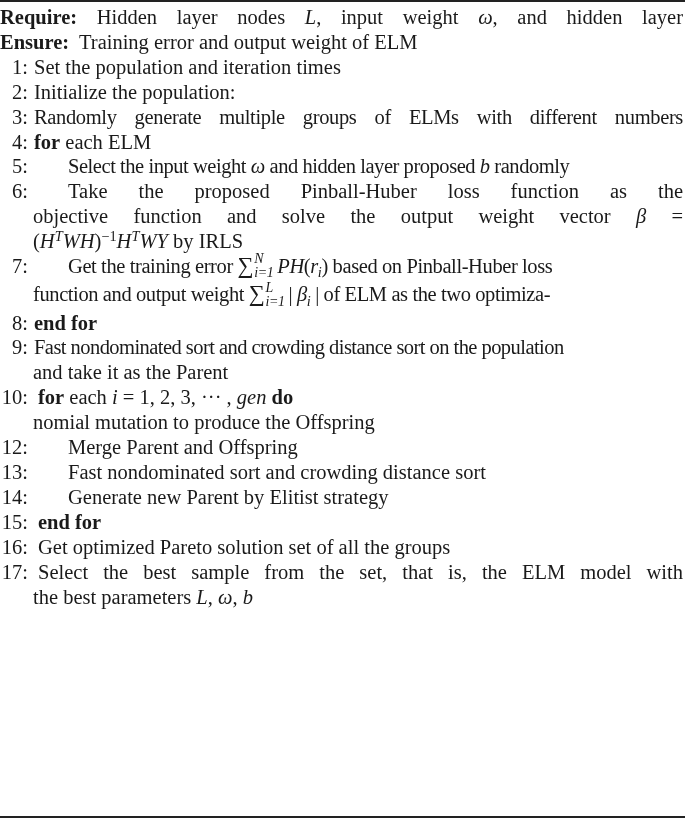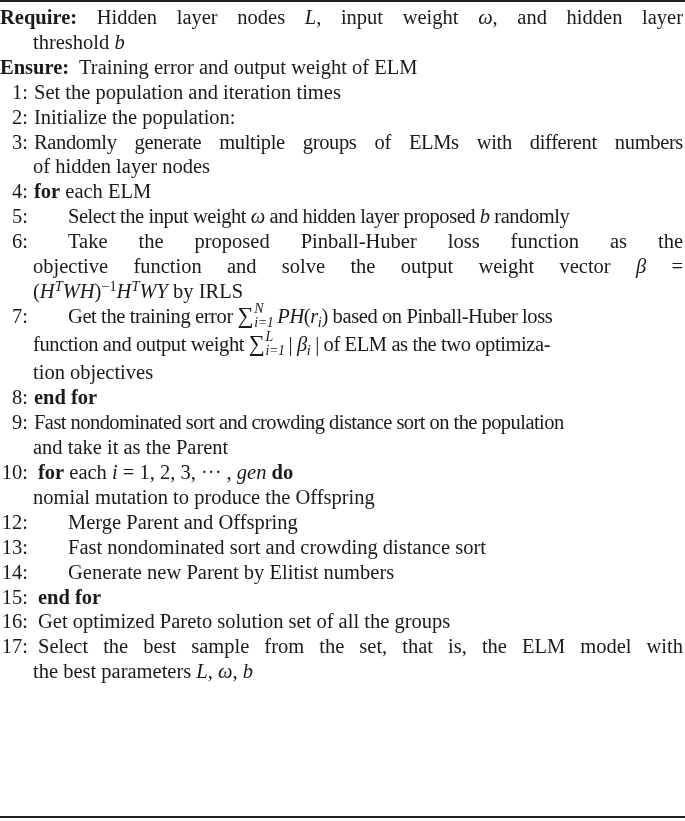--- a/index.html
+++ b/index.html
@@ -36,25 +36,20 @@
   <div class="rule-top"></div>
 
   <div class="body">
 
     <div class="row">
       <div class="txt just-line">
         <b>Require:</b>
         <span>Hidden layer nodes </span><i>L</i><span>, input weight </span><i>ω</i><span>, and hidden layer</span>
       </div>
     </div>
-    <div class="row hang">
-      <div class="txt nojust">
-        <span>threshold </span><i>b</i>
-      </div>
-    </div>
 
     <div class="row">
       <div class="txt nojust">
         <b>Ensure:</b>&nbsp;
         <span>Training error and output weight of ELM</span>
       </div>
     </div>
 
     <div class="row">
       <div class="num">1:</div>
@@ -62,23 +57,20 @@
     </div>
 
     <div class="row">
       <div class="num">2:</div>
       <div class="txt nojust" style="padding-left:4px">Initialize the population:</div>
     </div>
 
     <div class="row">
       <div class="num">3:</div>
       <div class="txt just-line" style="padding-left:4px; letter-spacing:-0.35px">Randomly generate multiple groups of ELMs with different numbers</div>
-    </div>
-    <div class="row cont">
-      <div class="txt nojust">of hidden layer nodes</div>
     </div>
 
     <div class="row">
       <div class="num">4:</div>
       <div class="txt nojust" style="padding-left:4px">
         <b>for</b>
         <span>each ELM</span>
       </div>
     </div>
 
@@ -108,23 +100,20 @@
       <div class="num">7:</div>
       <div class="txt nojust" style="padding-left:38px; letter-spacing:-0.4px; white-space:nowrap">
         <span>Get the training error </span><span class="sum">∑</span><span class="limits"><span style="font-style:italic">N</span><span style="font-style:italic">i=1</span></span><i>PH</i>(<i>r</i><sub><i>i</i></sub>)<span> based on Pinball-Huber loss</span>
       </div>
     </div>
     <div class="row cont">
       <div class="txt nojust" style="letter-spacing:-0.4px; white-space:nowrap">
         <span>function and output weight </span><span class="sum">∑</span><span class="limits"><span style="font-style:italic">L</span><span style="font-style:italic">i=1</span></span><span>|</span> <i>β</i><sub><i>i</i></sub> <span>|</span><span> of ELM as the two optimiza-</span>
       </div>
     </div>
-    <div class="row cont">
-      <div class="txt nojust">tion objectives</div>
-    </div>
 
     <div class="row">
       <div class="num">8:</div>
       <div class="txt nojust" style="padding-left:4px">
         <b>end for</b>
       </div>
     </div>
 
     <div class="row">
       <div class="num">9:</div>
@@ -150,21 +139,21 @@
       <div class="txt nojust" style="padding-left:38px">Merge Parent and Offspring</div>
     </div>
 
     <div class="row">
       <div class="num wide">13:</div>
       <div class="txt nojust" style="padding-left:38px">Fast nondominated sort and crowding distance sort</div>
     </div>
 
     <div class="row">
       <div class="num wide">14:</div>
-      <div class="txt nojust" style="padding-left:38px">Generate new Parent by Elitist numbers</div>
+      <div class="txt nojust" style="padding-left:38px">Generate new Parent by Elitist strategy</div>
     </div>
 
     <div class="row">
       <div class="num wide">15:</div>
       <div class="txt nojust" style="padding-left:8px">
         <b>end for</b>
       </div>
     </div>
 
     <div class="row">

